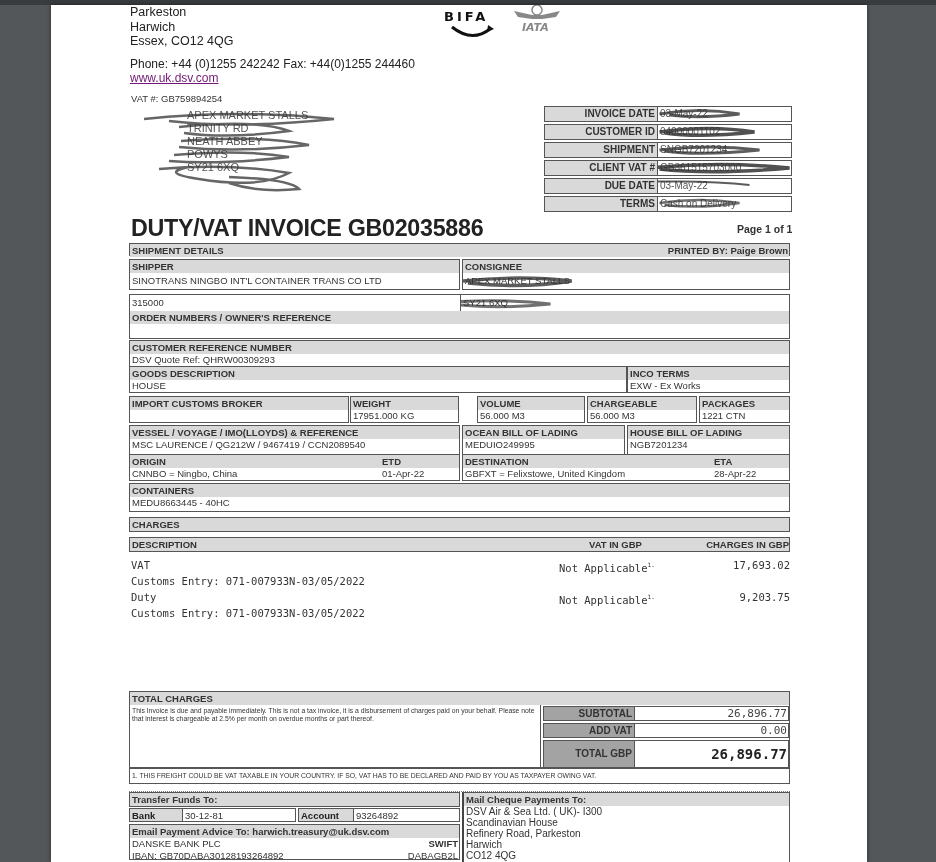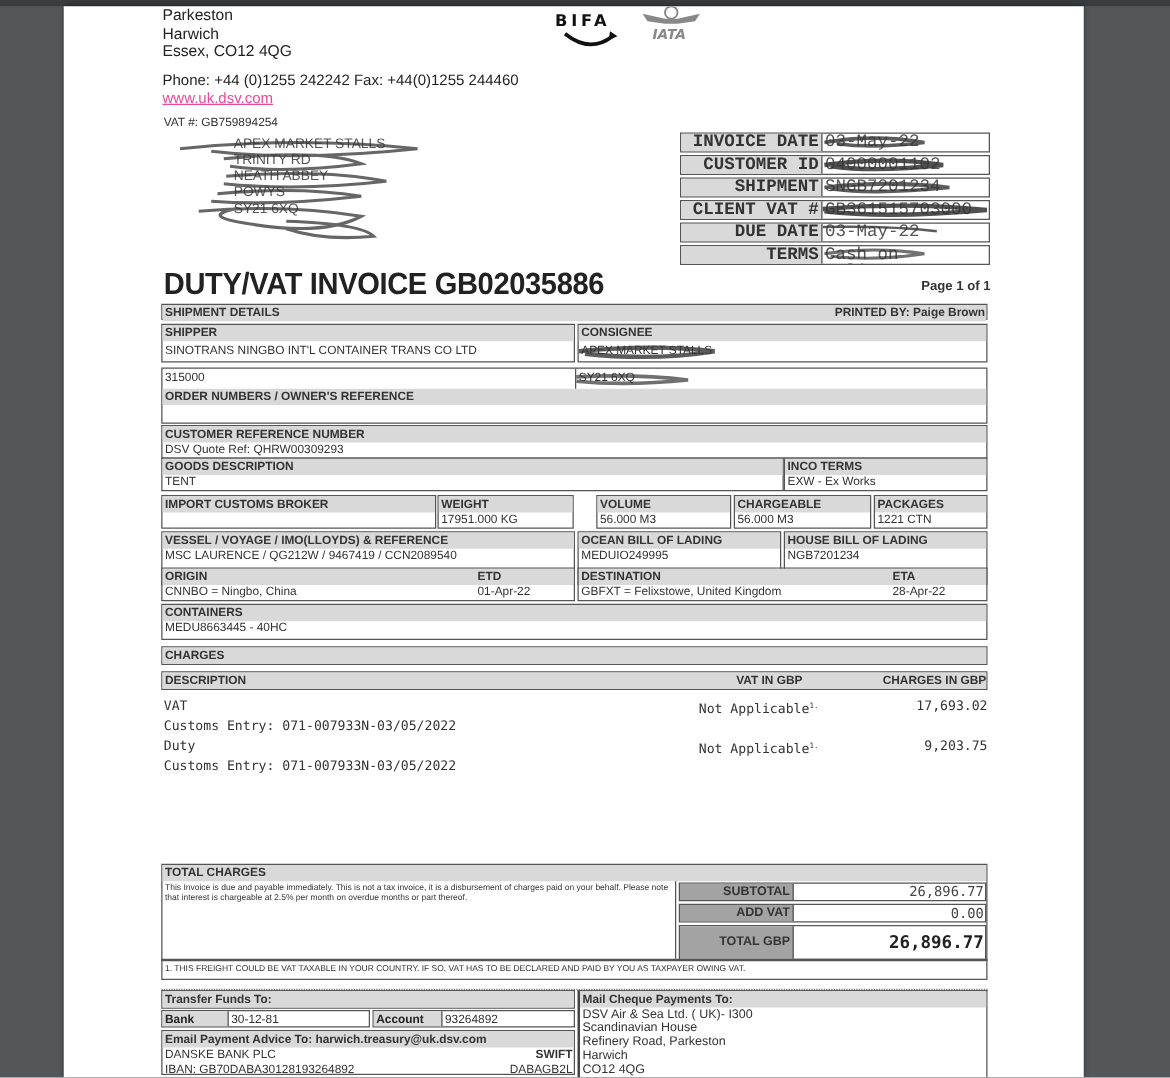--- a/index.html
+++ b/index.html
@@ -2,28 +2,28 @@
 <html><head>
 <meta charset="utf-8">
 <style>
   html,body{margin:0;padding:0;}
   body{width:936px;height:862px;background:#53575a;overflow:hidden;position:relative;font-family:"Liberation Sans",sans-serif;color:#222;}
   .topbar{position:absolute;left:0;top:0;width:936px;height:5px;background:#383c3f;}
   .page{position:absolute;left:51px;top:5px;width:816px;height:857px;background:#fff;box-shadow:0 0 4px rgba(0,0,0,.5);overflow:hidden;}
   .abs{position:absolute;}
   .addr{left:79px;top:0px;font-size:12.5px;line-height:14.5px;color:#222;}
   .phone{left:79px;top:52px;font-size:12px;color:#222;}
-  .web{left:79px;top:66px;font-size:12px;color:#ec4899;text-decoration:underline;}
+  .web{left:79px;top:66px;font-size:12px;color:#701a75;text-decoration:underline;}
   .vatno{left:80px;top:88px;font-size:9.5px;color:#333;}
   .logo-bifa{left:391px;top:2px;width:60px;height:36px;}
   .logo-iata{left:461px;top:0px;width:50px;height:30px;}
   .redact-block{left:88px;top:102px;width:200px;height:85px;}
   .redact-lines{font-size:11px;line-height:13px;color:#555;position:absolute;left:48px;top:2px;}
   .info-tbl{left:493px;top:101px;width:248px;}
-  .info-row{display:flex;height:14px;border:1px solid #555;margin-bottom:2px;font-size:14px;font-family:Liberation Mono, monospace;}
+  .info-row{display:flex;height:14px;border:1px solid #555;margin-bottom:2px;font-size:10px;}
   .info-row .lab{width:110px;background:#d9d9d9;text-align:right;font-weight:bold;padding-right:2px;border-right:1px solid #555;line-height:14px;color:#333;}
   .info-row .val{flex:1;line-height:14px;padding-left:2px;color:#555;position:relative;overflow:hidden;}
   .scribble{position:absolute;left:0;top:0;width:100%;height:100%;}
   .pageno{left:686px;top:218px;font-size:10.5px;font-weight:bold;color:#333;}
   .title{left:80px;top:209px;font-size:24.5px;font-weight:bold;color:#222;letter-spacing:-0.3px;transform:scaleX(0.95);transform-origin:left;}
   .section{position:absolute;left:78px;width:661px;border:1px solid #555;box-sizing:border-box;font-size:9.5px;}
   .hd{background:#d9d9d9;font-weight:bold;color:#333;padding-left:2px;line-height:13px;height:13px;}
   .tx{color:#333;padding-left:2px;line-height:12px;}
   .row{display:flex;}
   .cell{box-sizing:border-box;border-right:1px solid #555;}
@@ -173,21 +173,21 @@
 
   <div class="section" style="top:335px;height:27px;">
     <div class="hd">CUSTOMER REFERENCE NUMBER</div>
     <div class="tx">DSV Quote Ref: QHRW00309293</div>
   </div>
 
   <div class="section" style="top:361px;height:27px;">
     <div class="row">
       <div class="cell" style="width:497px;">
         <div class="hd">GOODS DESCRIPTION</div>
-        <div class="tx">TENT</div>
+        <div class="tx">HOUSE</div>
       </div>
       <div style="flex:1;border-left:1px solid #555;">
         <div class="hd">INCO TERMS</div>
         <div class="tx">EXW - Ex Works</div>
       </div>
     </div>
   </div>
 
   <div style="position:absolute;left:78px;top:391px;width:661px;height:27px;display:flex;font-size:9.5px;">
     <div style="width:220px;border:1px solid #555;box-sizing:border-box;">

